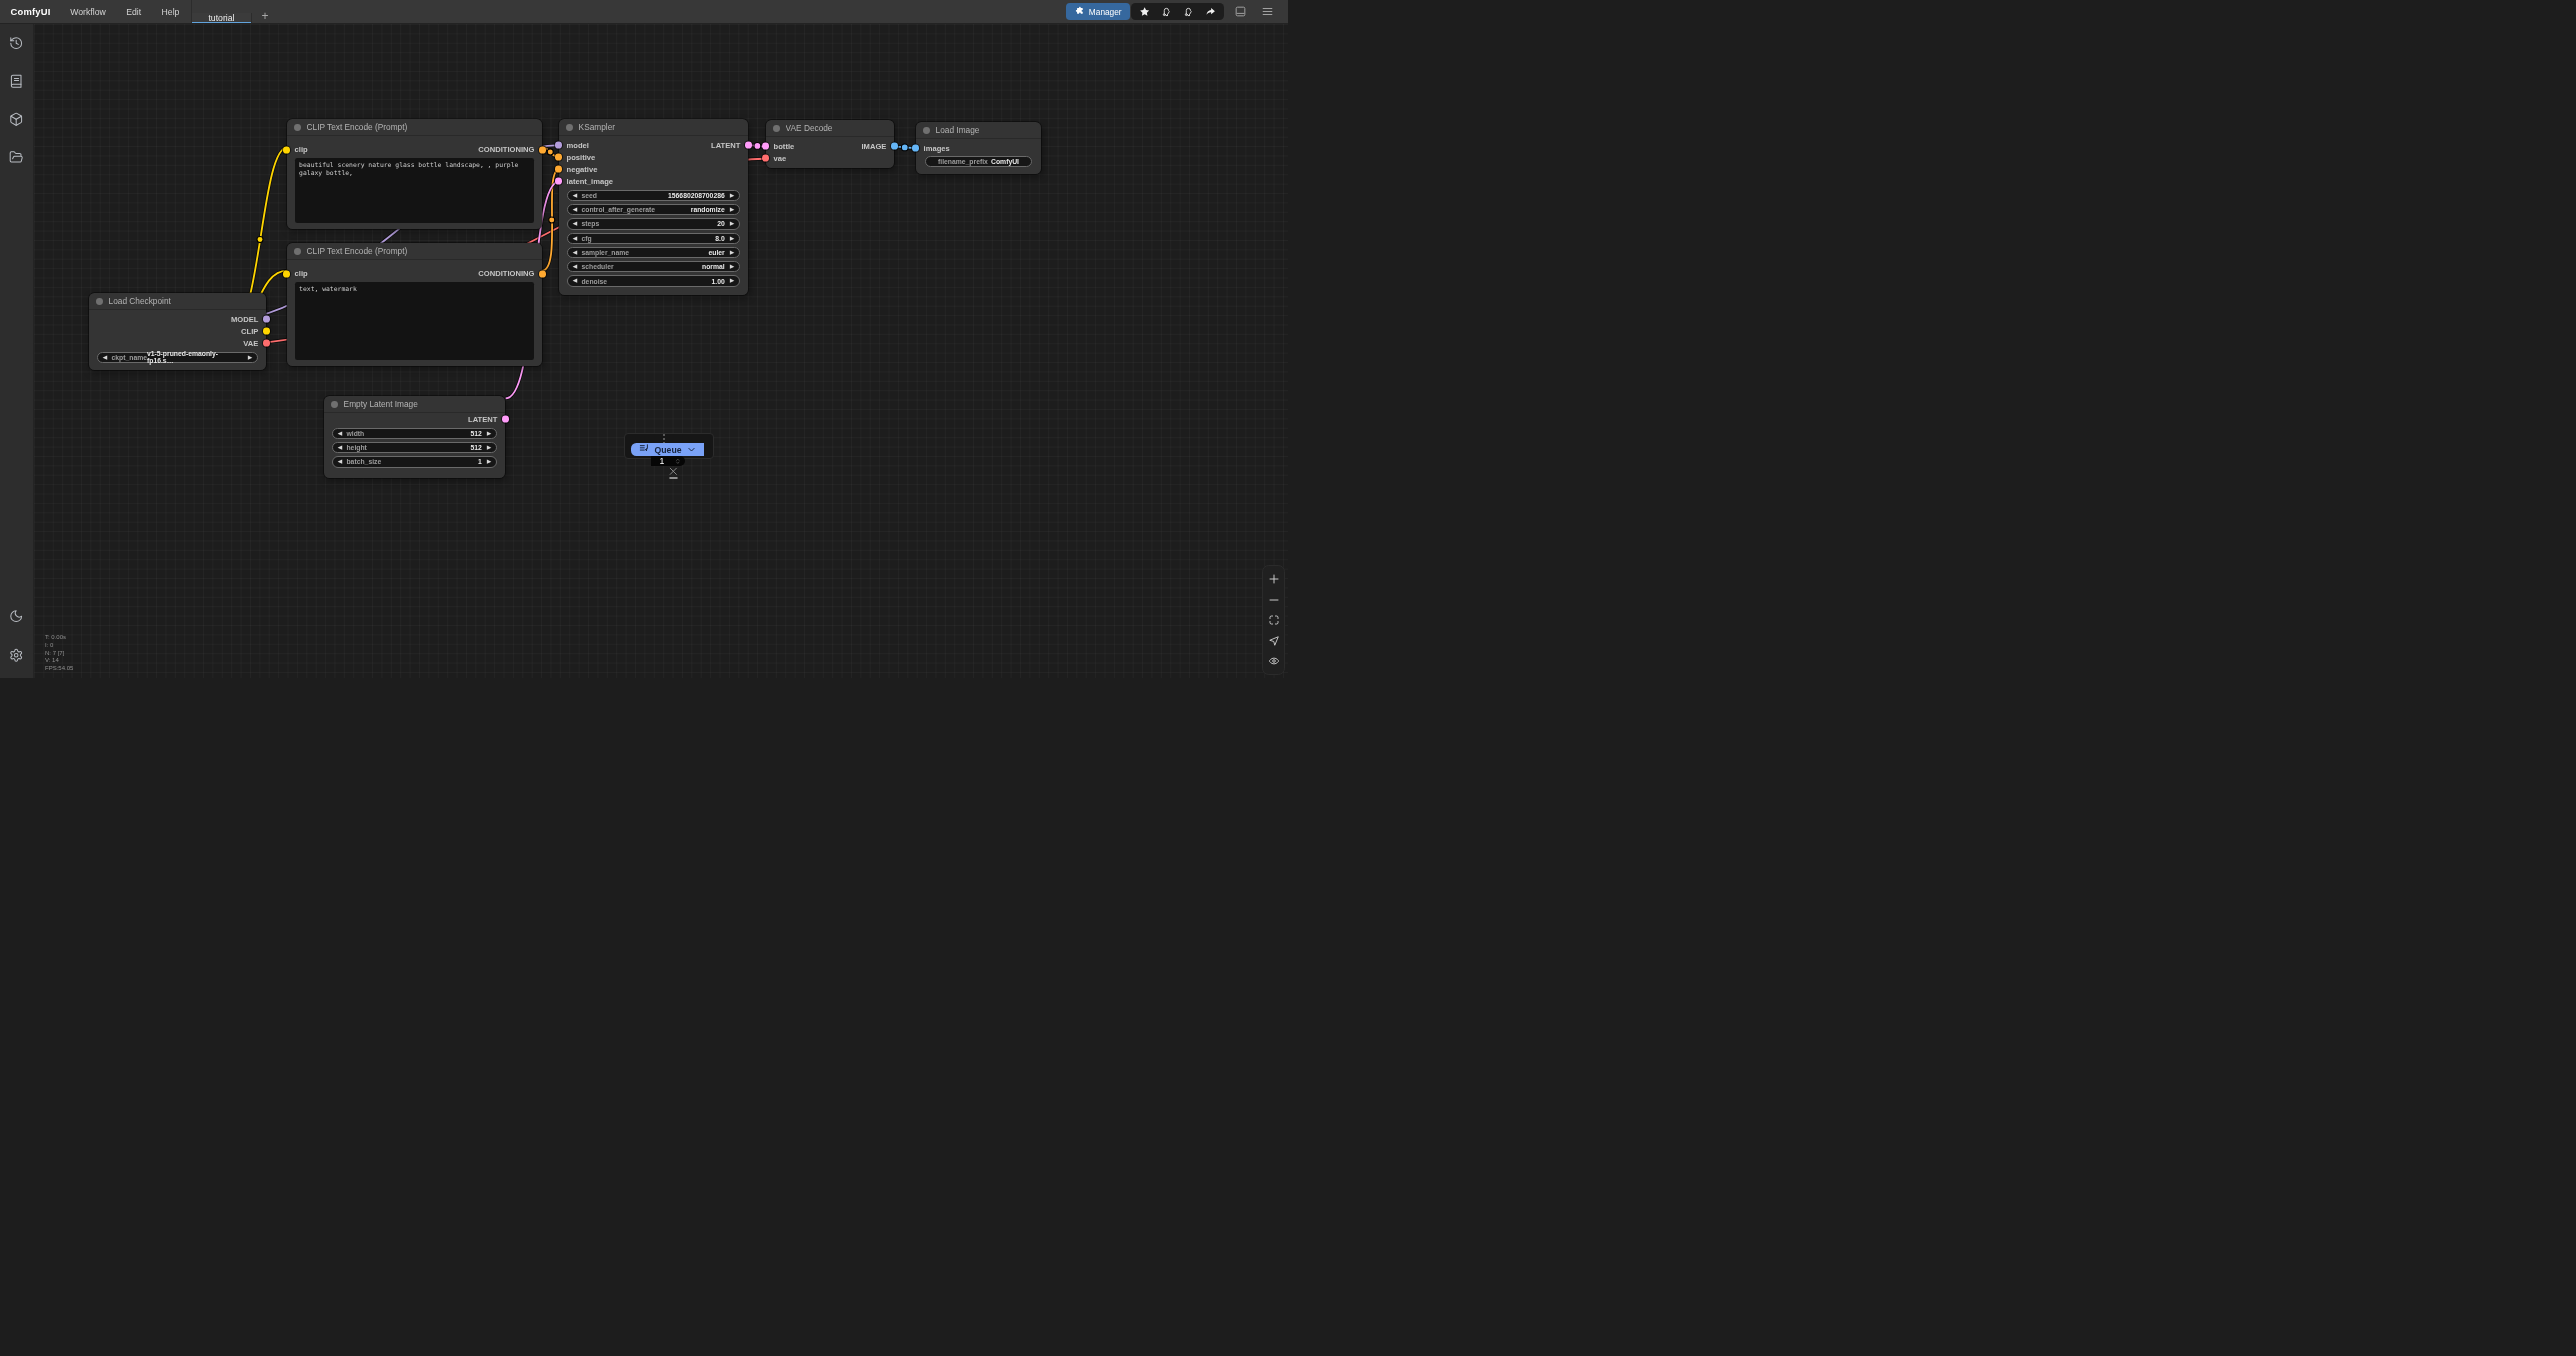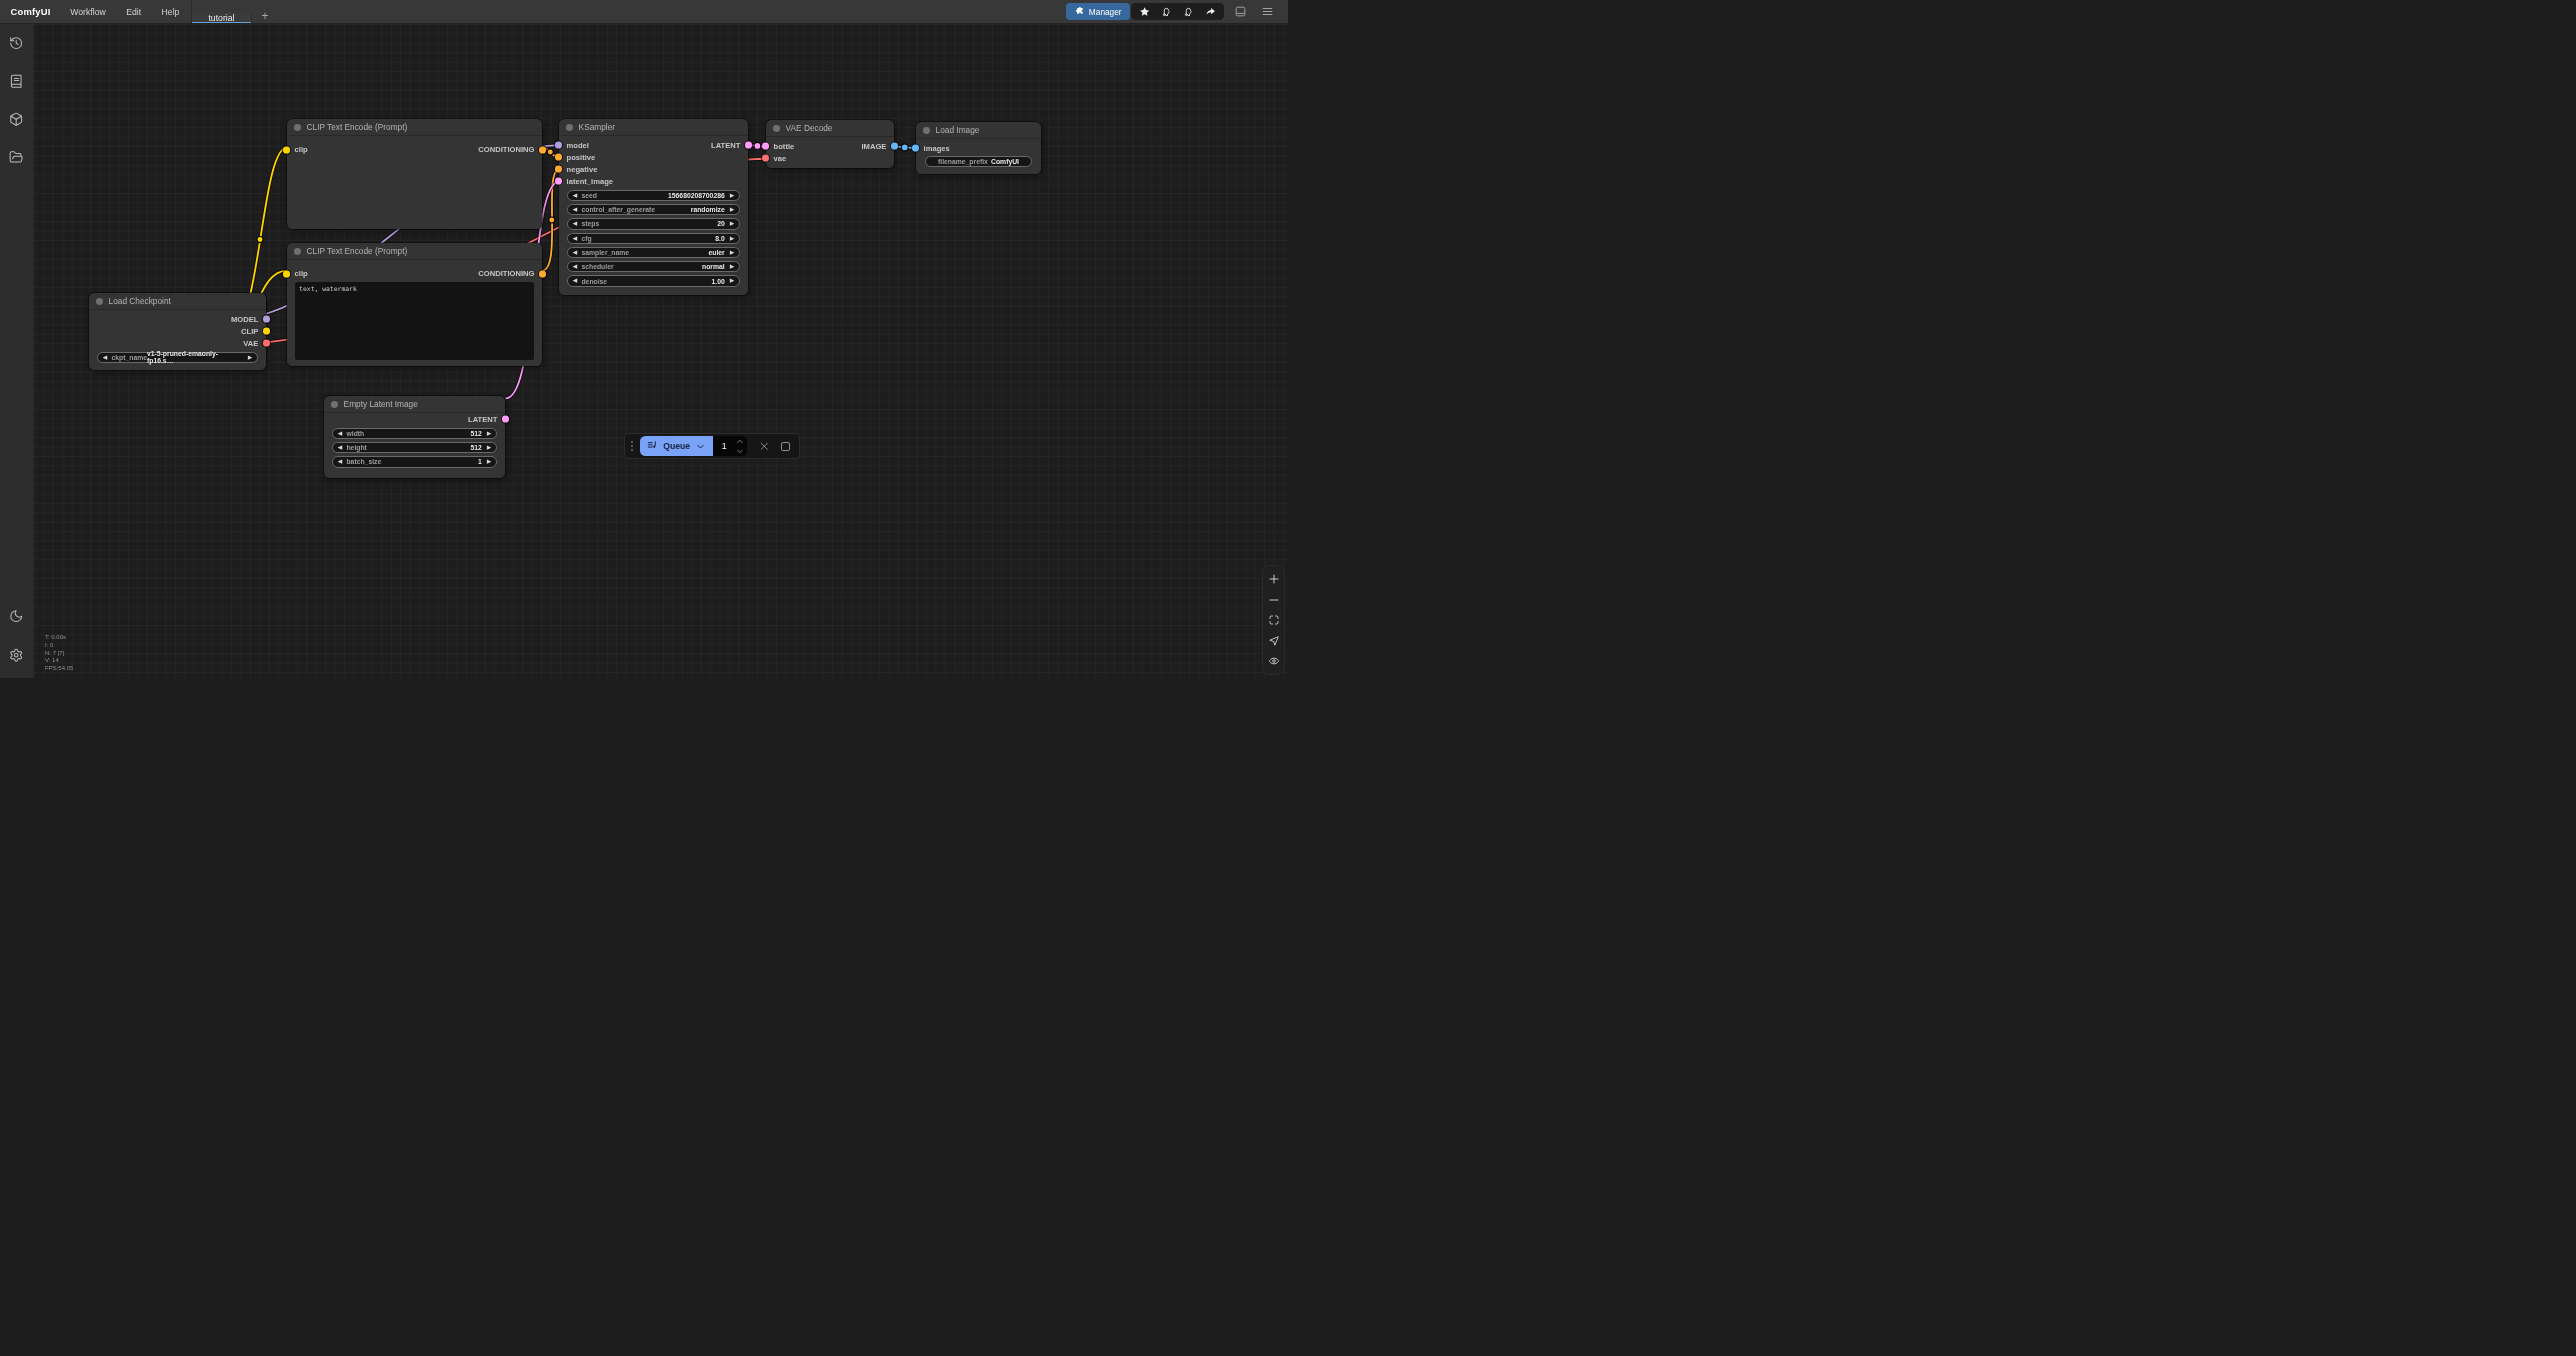--- a/index.html
+++ b/index.html
@@ -70,21 +70,21 @@
   .widget .wvalue { margin-left:auto; margin-right:5.3px; color:#e9e9e9; }
   .widget.noarrow { justify-content:space-between; padding:0 12px; }
   .widget.noarrow .wvalue { margin:0; }
 
   .clip-text { position:absolute; left:7.6px; right:7.6px; top:39px; bottom:6px; background:#131313;
                border-radius:2.3px; padding:3px 4.5px; font-family:"DejaVu Sans Mono", monospace;
                font-size:6.4px; line-height:1.25; color:#cccccc; white-space:pre-wrap; overflow:hidden; }
 
   
   .queue-bar { position:absolute; left:624px; top:433px; height:26px; z-index:6; background:#161616;
-               border:0.8px solid #2c2c2c; border-radius:4px; display:flex; align-items:center; padding:0 9px 0 6px; }
+               border:0.8px solid #2c2c2c; border-radius:4px; display:flex; align-items:center; padding:0 9px 0 6px;flex-direction:column; }
   .drag-dots { display:flex; flex-direction:column; gap:1.9px; margin-right:6.8px; }
   .drag-dots i { width:1.9px; height:1.9px; border-radius:50%; background:#6d6d6d; }
   .queue-btn { height:19.7px; display:flex; align-items:center; gap:5.3px; padding:0 8.3px 0 7.6px;
                border-radius:5.3px 0 0 5.3px; color:#16233c; font-size:8.7px; font-weight:bold; }
   .batch-box { width:34px; height:19.7px; background:#060606; border-radius:0 5.3px 5.3px 0;
                display:flex; align-items:center; color:#fff; font-size:8.7px; padding-left:9px; position:relative; }
   .steppers { position:absolute; right:3px; top:1.5px; bottom:1.5px; display:flex; flex-direction:column;
               justify-content:space-between; color:#8b8b8b; }
   .qx { margin-left:12px; color:#919191; display:flex; align-items:center; }
   .qstop { margin-left:12px; width:9px; height:9px; border:1.2px solid #919191; border-radius:1.9px; }
@@ -288,20 +288,21 @@
     <span class="node-title">CLIP Text Encode (Prompt)</span>
   </div>
   <div class="rows">
     <div class="slot-row" style="margin-top:4.5px;">
       <span class="dot in" style="background: rgb(255, 213, 0);"></span>
       <span>clip</span>
       <span class="out-label">CONDITIONING</span>
       <span class="dot out" style="background: rgb(255, 169, 49);"></span>
     </div>
   </div>
+  <div class="clip-text">beautiful scenery nature glass bottle landscape, , purple galaxy bottle,</div>
 </div>
 
 <div class="node" style="left:287px; top:243px; width:255px; height:123px;">
   <div class="node-header">
     <span class="collapse-dot"></span>
     <span class="node-title">CLIP Text Encode (Prompt)</span>
   </div>
   <div class="rows">
     <div class="slot-row" style="margin-top:4.5px;">
       <span class="dot in" style="background: rgb(255, 213, 0);"></span>

